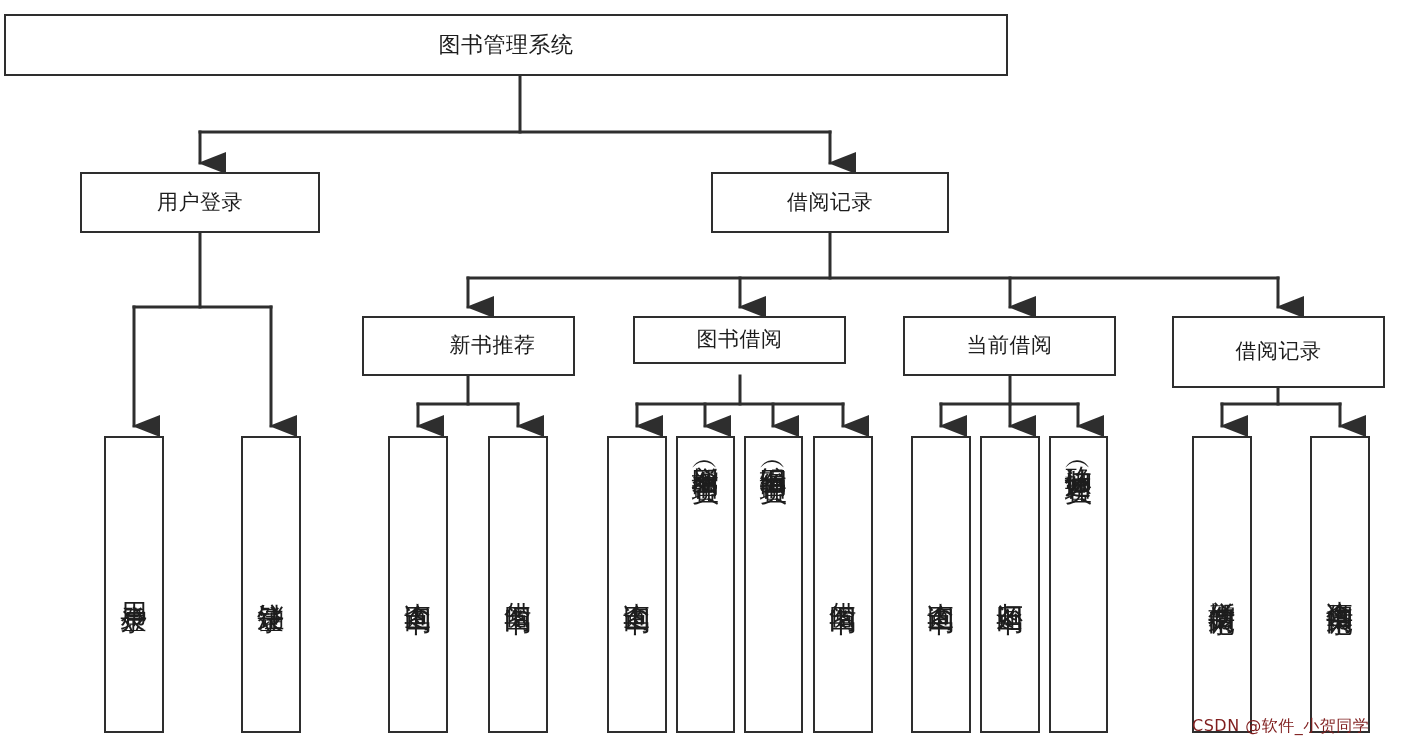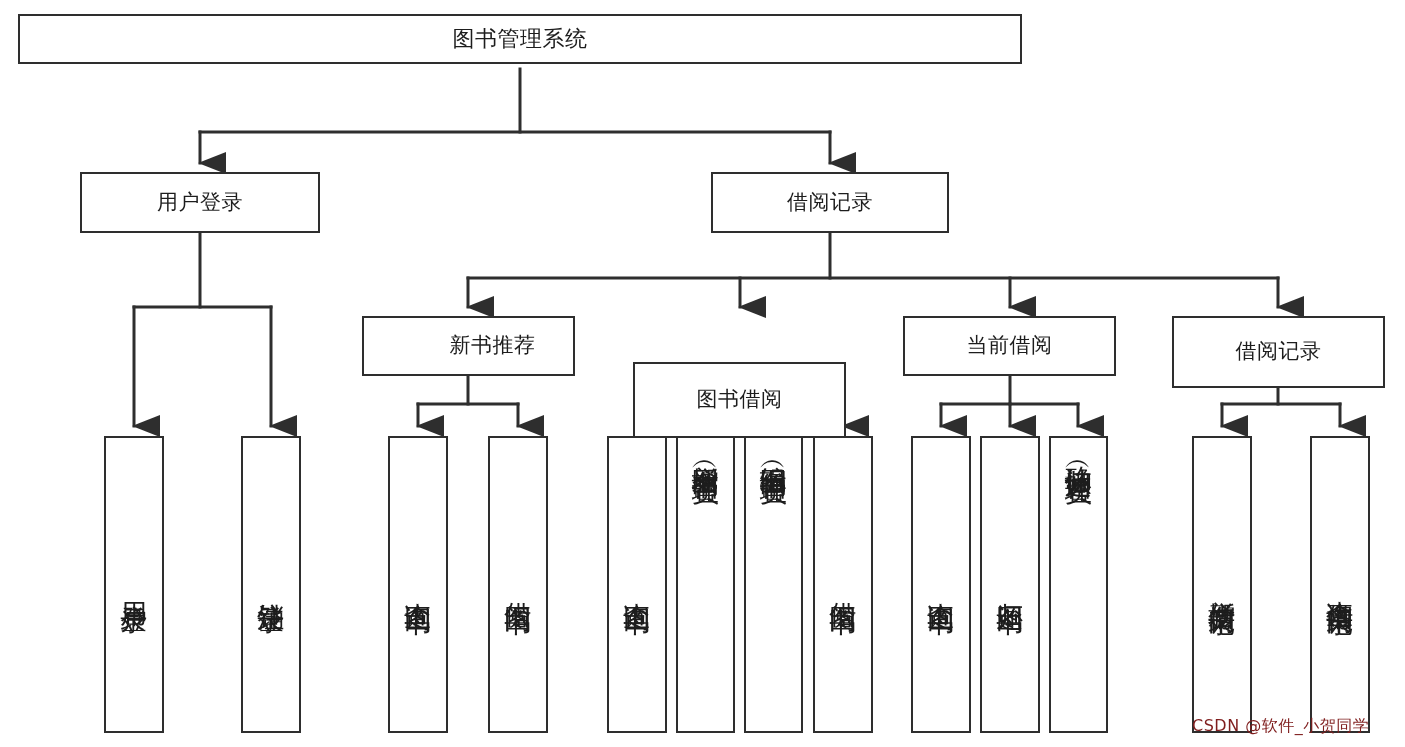--- a/index.html
+++ b/index.html
@@ -127,37 +127,37 @@
       <path d="M 1010 404 L 1010 426" marker-end="url(#arrowdown)"></path>
       <path d="M 1078 404 L 1078 426" marker-end="url(#arrowdown)"></path>
 
       <path d="M 1278 376 L 1278 404"></path>
       <path d="M 1222 404 L 1340 404"></path>
       <path d="M 1222 404 L 1222 426" marker-end="url(#arrowdown)"></path>
       <path d="M 1340 404 L 1340 426" marker-end="url(#arrowdown)"></path>
     </g>
   </svg>
 
-  <div class="node horiz root" style="left:18px; top:14px; width:1004px; height:50px;">
+  <div class="node horiz root" style="left:4px; top:14px; width:1004px; height:62px;">
     <span class="node-label">图书管理系统</span>
   </div>
 
   <div class="node horiz" style="left:80px; top:172px; width:240px; height:61px;">
     <span class="node-label">用户登录</span>
   </div>
 
   <div class="node horiz" style="left:711px; top:172px; width:238px; height:61px;">
     <span class="node-label">借阅记录</span>
   </div>
 
   <div class="node horiz" style="left:362px; top:316px; width:213px; height:60px;padding-left:48px;">
     <span class="node-label">新书推荐</span>
   </div>
 
-  <div class="node horiz" style="left:633px; top:316px; width:213px; height:76px;margin-top:46px;">
+  <div class="node horiz" style="left:633px; top:316px; width:213px; height:48px;">
     <span class="node-label">图书借阅</span>
   </div>
 
   <div class="node horiz" style="left:903px; top:316px; width:213px; height:60px;">
     <span class="node-label">当前借阅</span>
   </div>
 
   <div class="node horiz" style="left:1172px; top:316px; width:213px; height:72px;">
     <span class="node-label">借阅记录</span>
   </div>

